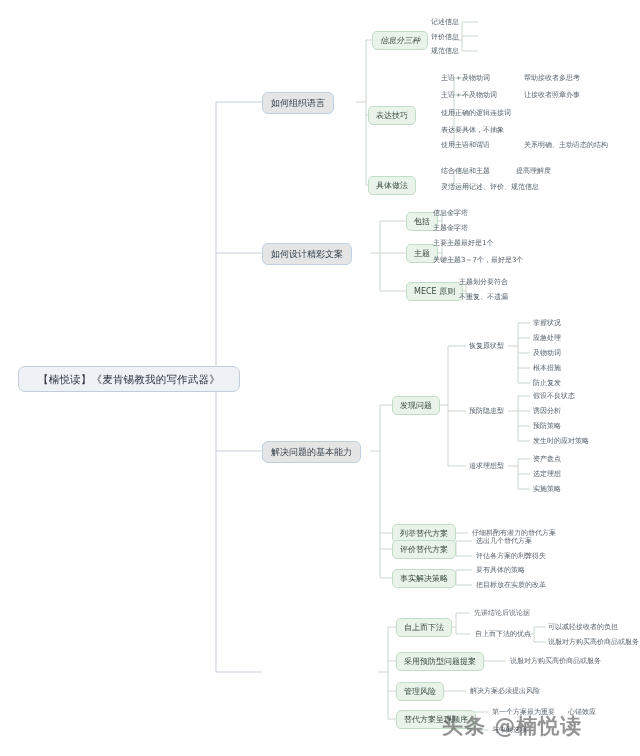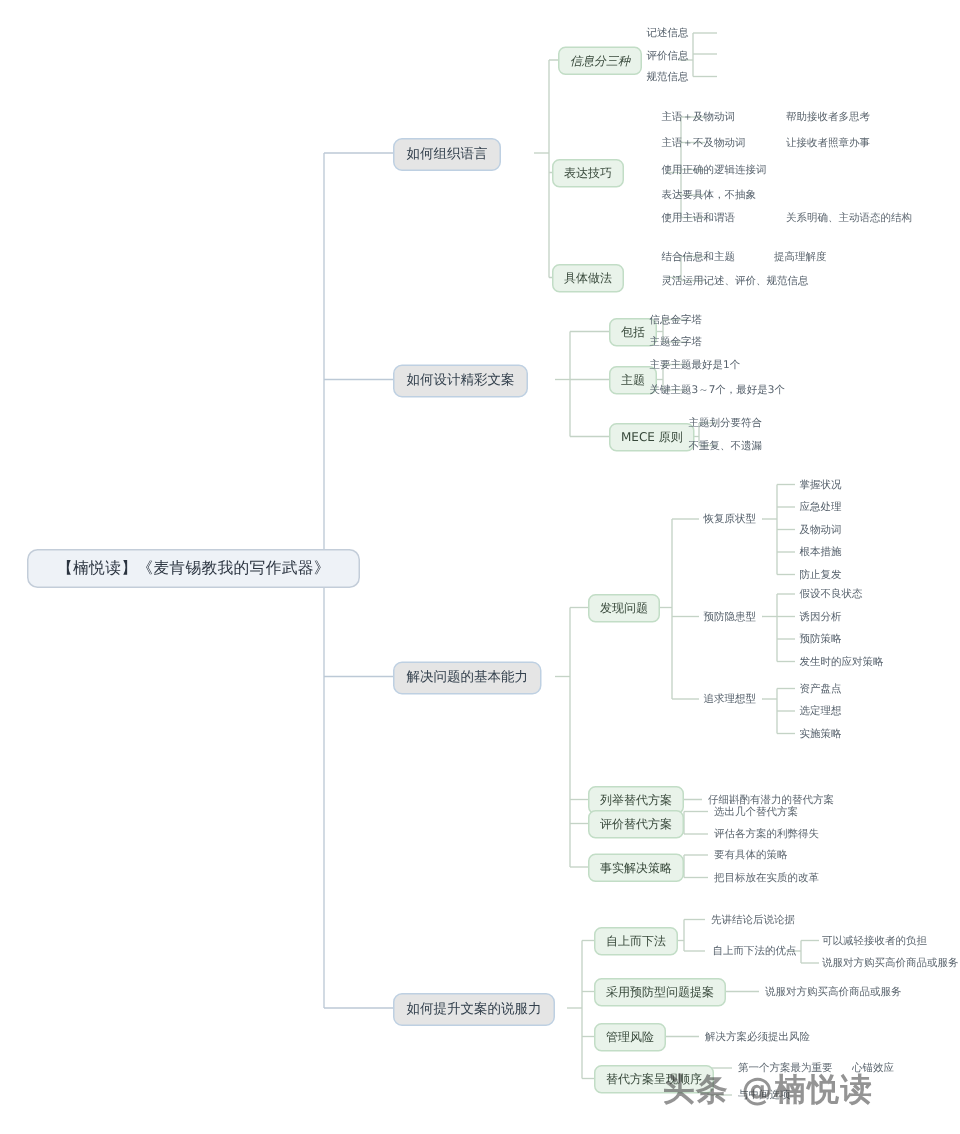--- a/index.html
+++ b/index.html
@@ -292,21 +292,20 @@
   <div class="node note" style="left:470px; top:527px;">仔细斟酌有潜力的替代方案</div>
 
   <div class="node lvl2" style="left:392px; top:540px;">评价替代方案</div>
   <div class="node note" style="left:474px; top:535px;">选出几个替代方案</div>
   <div class="node note" style="left:474px; top:550px;">评估各方案的利弊得失</div>
 
   <div class="node lvl2" style="left:392px; top:569px;">事实解决策略</div>
   <div class="node note" style="left:474px; top:564px;">要有具体的策略</div>
   <div class="node note" style="left:474px; top:579px;">把目标放在实质的改革</div>
 
-  <div class="node lvl1" style="left:262px; top:662px;">如何提升文案的说服力</div>
 
   <div class="node lvl2" style="left:396px; top:618px;">自上而下法</div>
   <div class="node note" style="left:472px; top:607px;">先讲结论后说论据</div>
   <div class="node lvl3" style="left:472px; top:628px;">自上而下法的优点</div>
   <div class="node note" style="left:546px; top:621px;">可以减轻接收者的负担</div>
   <div class="node note" style="left:546px; top:636px;">说服对方购买高价商品或服务</div>
 
   <div class="node lvl2" style="left:396px; top:652px;">采用预防型问题提案</div>
   <div class="node note" style="left:508px; top:655px;">说服对方购买高价商品或服务</div>
 

